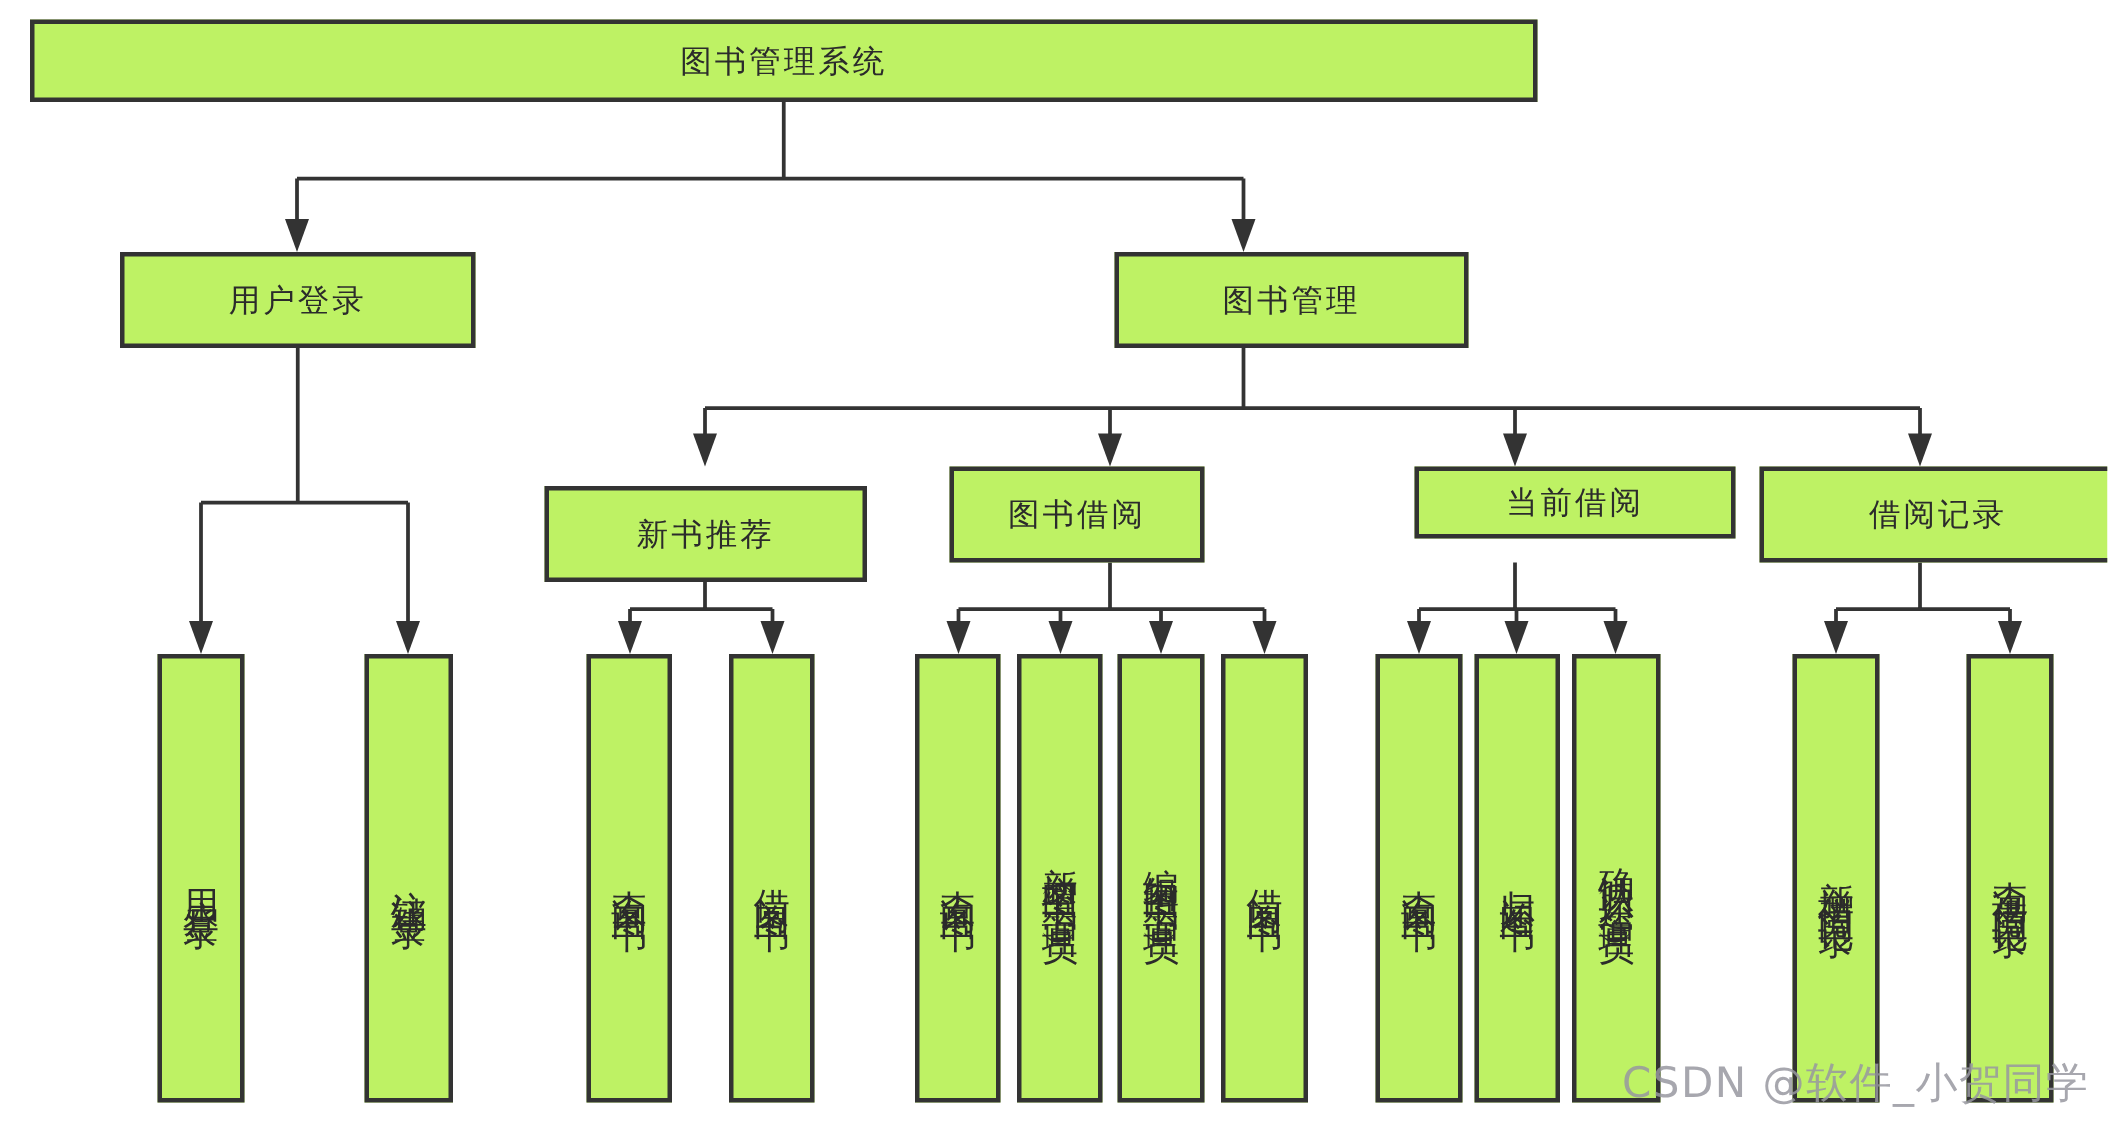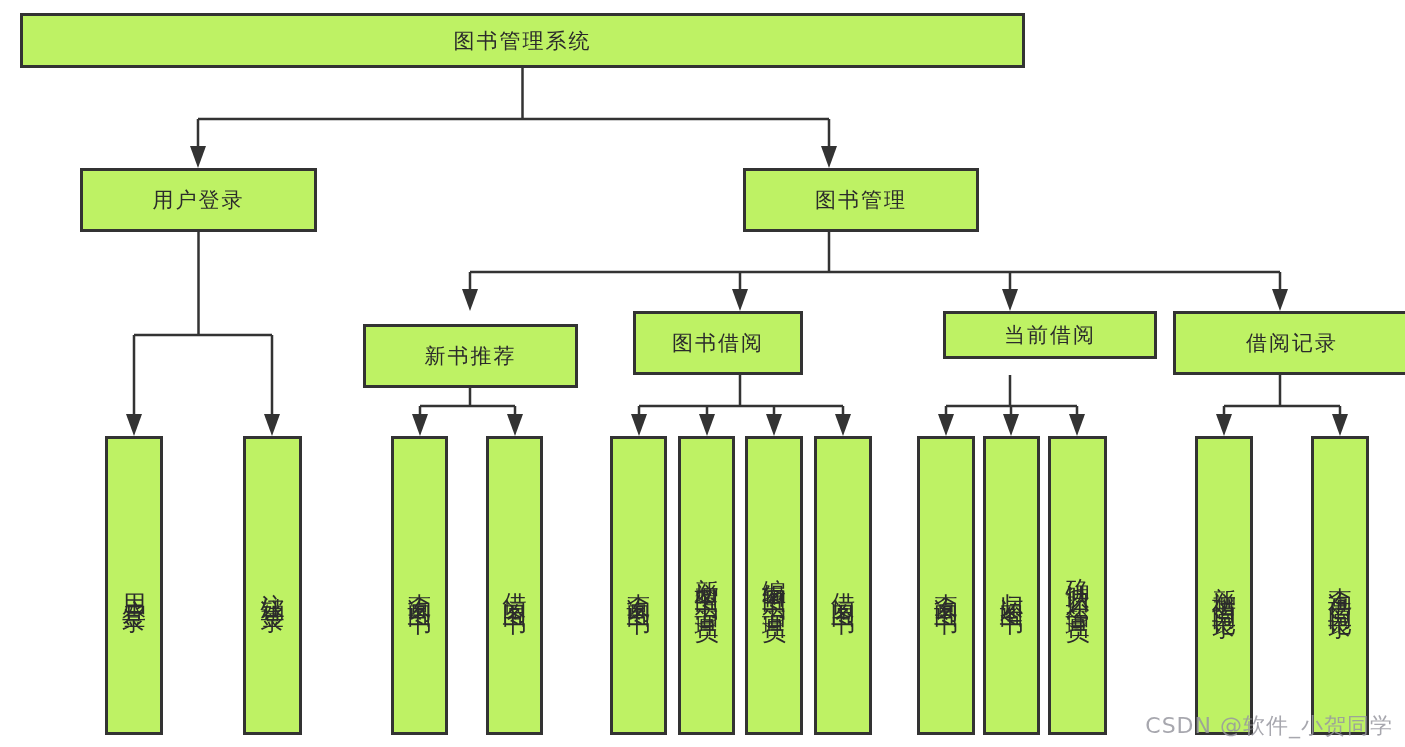--- a/index.html
+++ b/index.html
@@ -33,21 +33,21 @@
     writing-mode: vertical-rl;
     text-orientation: mixed;
     font-size: 24px;
     letter-spacing: 6px;
     line-height: 1;
   }
   .watermark {
     position: absolute;
     right: 12px;
     bottom: 6px;
-    font-size: 22px;
+    font-size: 28px;
     color: rgba(152, 152, 160, 0.85);
     letter-spacing: 1px;
     white-space: nowrap;
     z-index: 5;
   }
 </style>
 </head>
 <body>
 
 <div class="stage">

